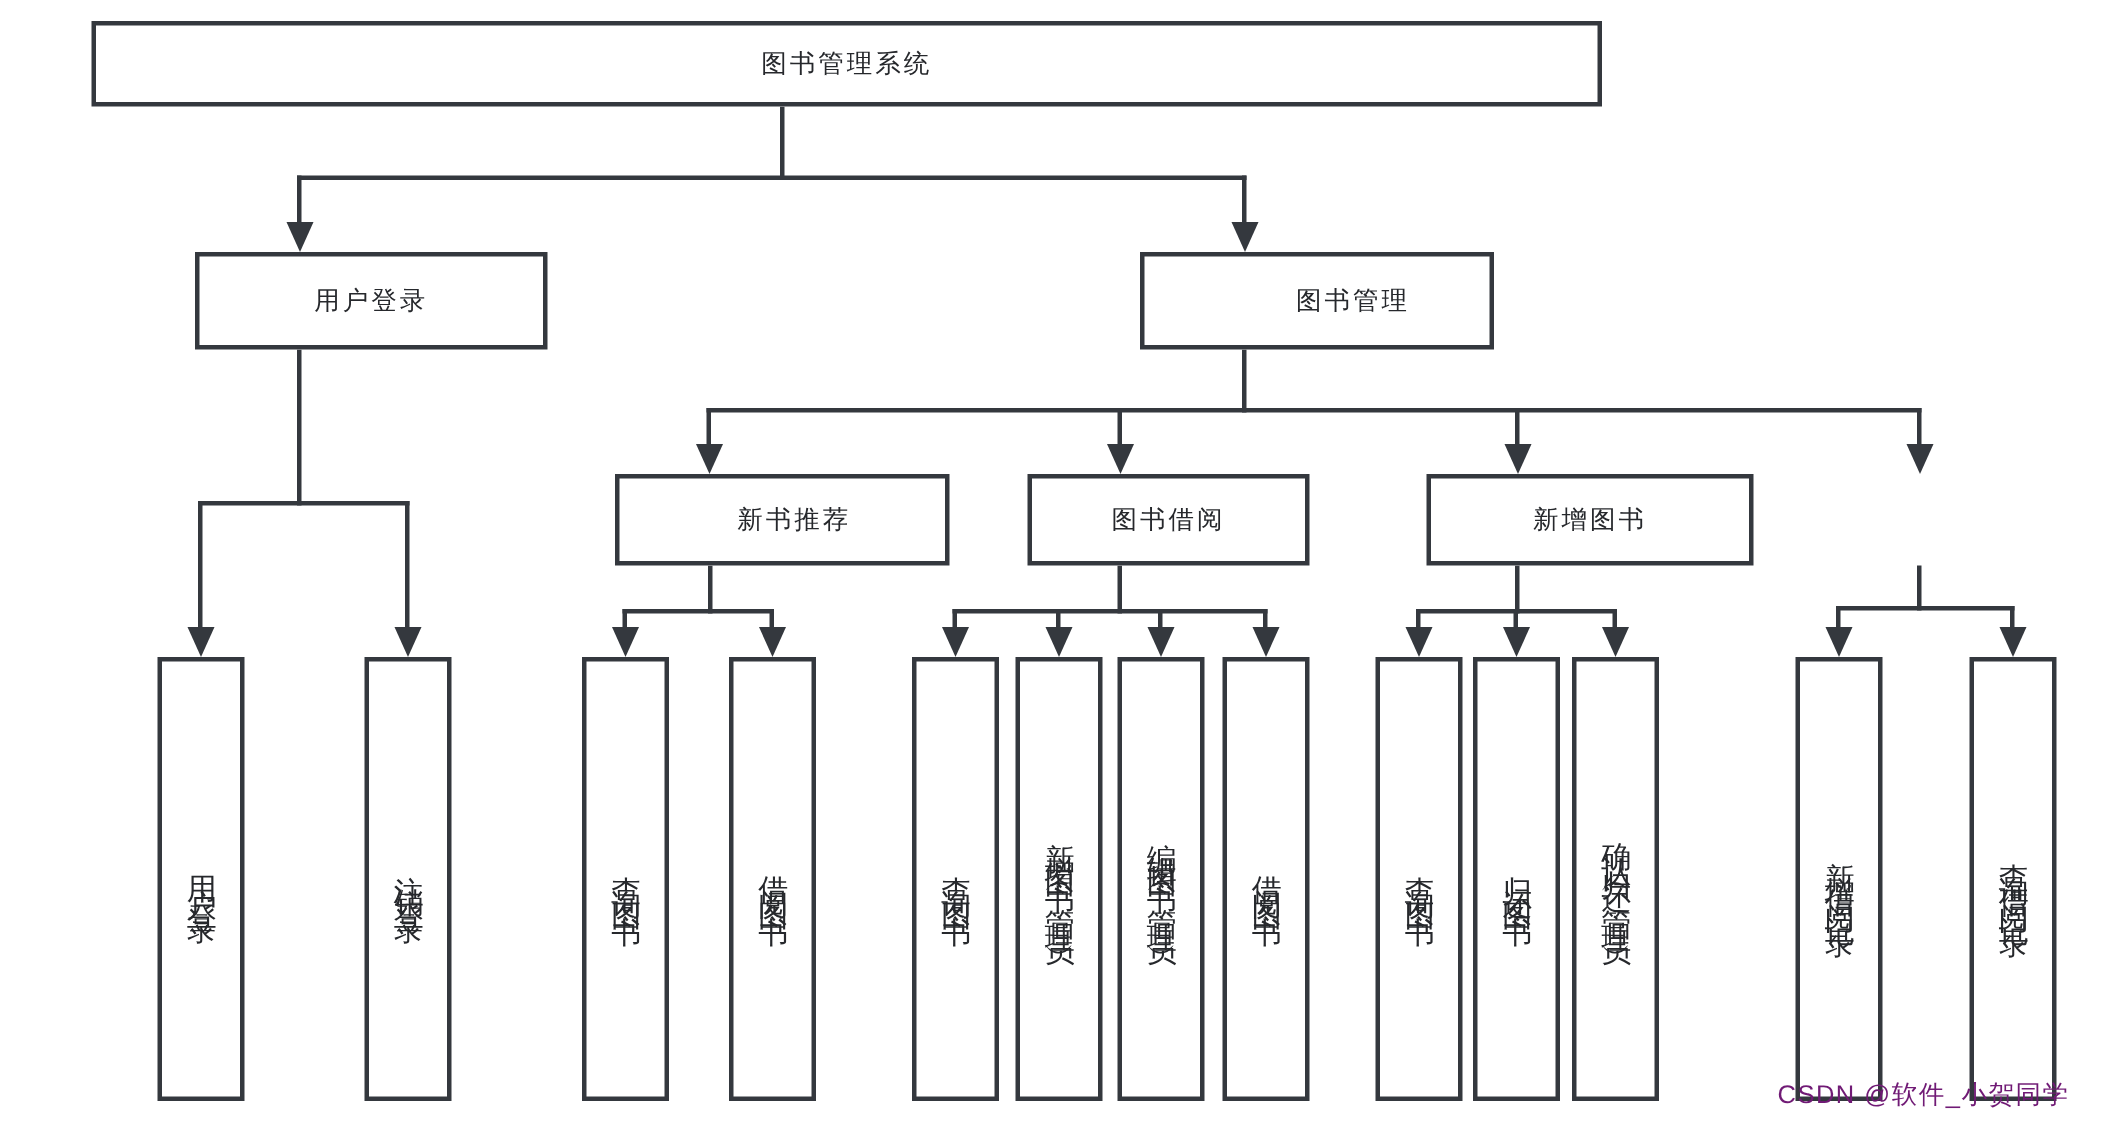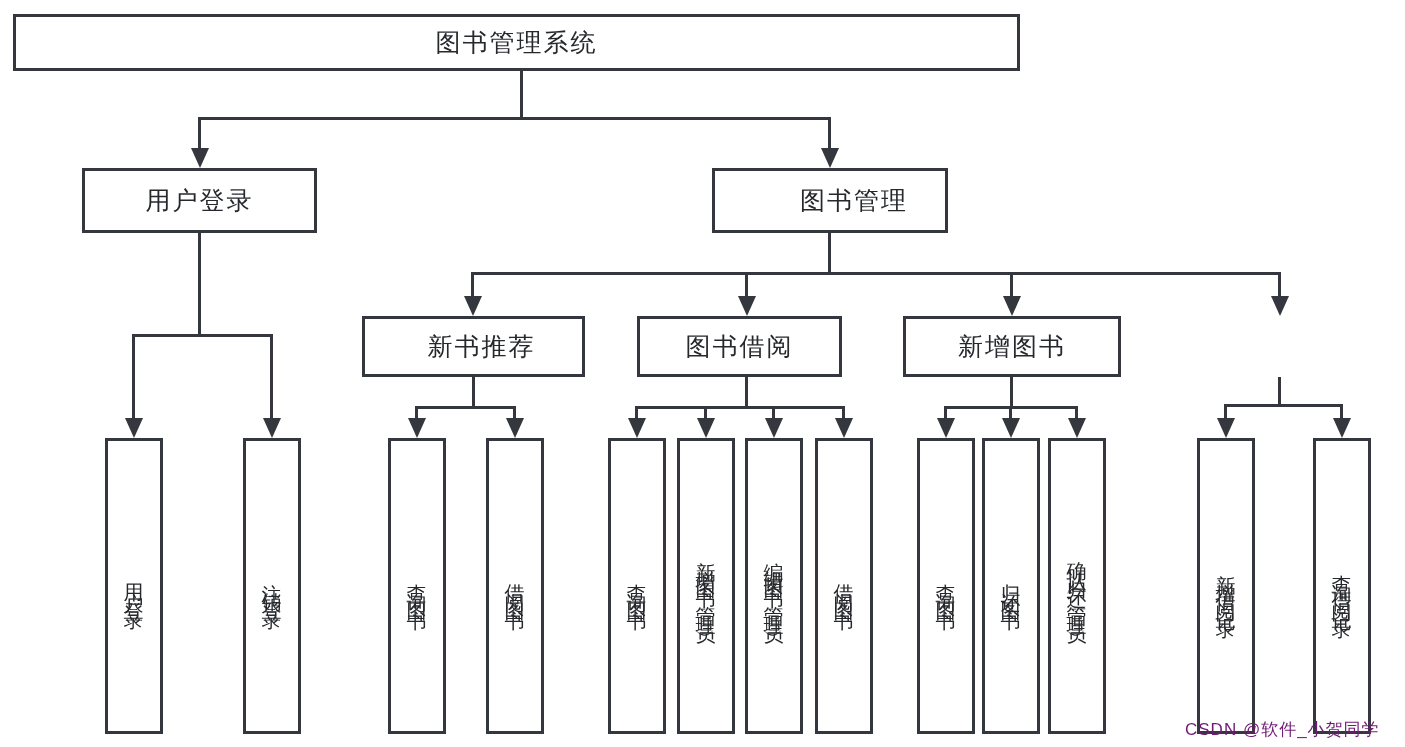--- a/index.html
+++ b/index.html
@@ -15,22 +15,23 @@
     color:var(--text);
   }
   .canvas{position:absolute;left:0;top:0;width:1405px;height:747px;}
 
   
   .node{
     position:absolute;box-sizing:border-box;
     background:var(--box-bg);
     border:3px solid var(--line);
     display:flex;align-items:center;justify-content:center;
-    font-size:25px;letter-spacing:2px;color:var(--text);
+    font-size:17px;letter-spacing:2px;color:var(--text);
     z-index:2;
+    margin-left:48px;
   }
   
   .leaf{
     position:absolute;box-sizing:border-box;
     background:var(--box-bg);
     border:3px solid var(--line);
     display:flex;align-items:center;justify-content:center;
     z-index:2;
   }
   .leaf .vtext{
@@ -76,21 +77,21 @@
   </div>
 
   <div class="node" style="left:712px;top:168px;width:236px;height:65px;padding-left:48px;">
     <span>图书管理</span>
   </div>
 
   <div class="node" style="left:362px;top:316px;width:223px;height:61px;padding-left:16px;">
     <span>新书推荐</span>
   </div>
 
-  <div class="node" style="left:637px;top:316px;width:205px;height:61px;">
+  <div class="node" style="left:637px;top:316px;width:188px;height:61px;">
     <span>图书借阅</span>
   </div>
 
   <div class="node" style="left:903px;top:316px;width:218px;height:61px;">
     <span>新增图书</span>
   </div>
 
 
   <div class="leaf" style="left:105px;top:438px;width:58px;height:296px;">
     <span class="vtext">用户登录</span>

